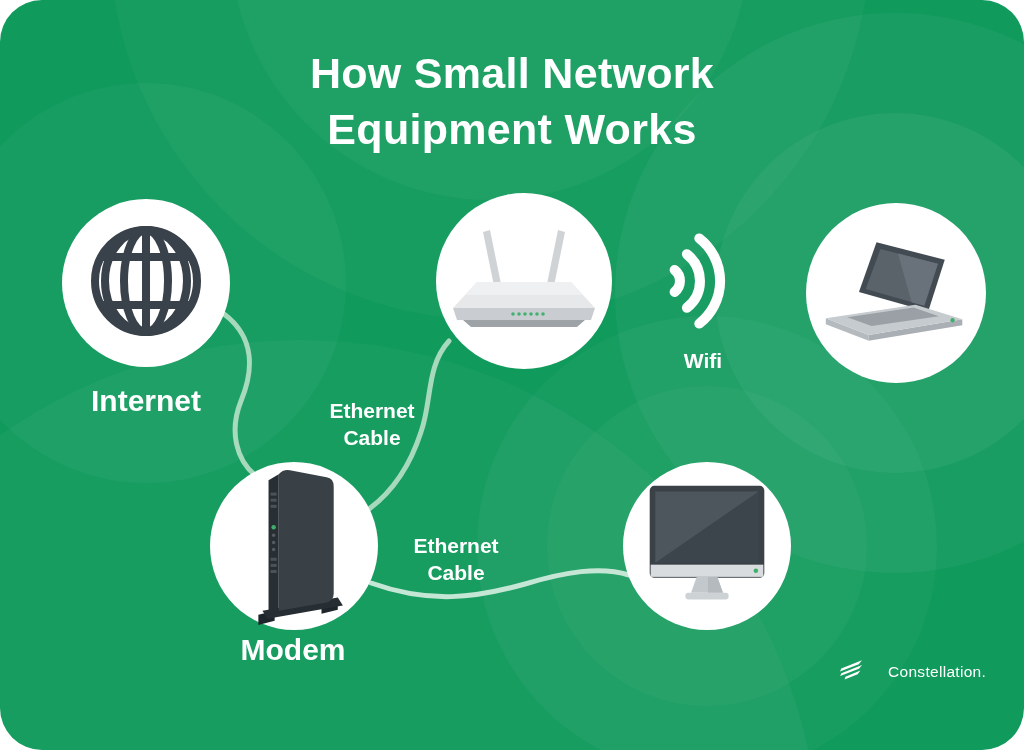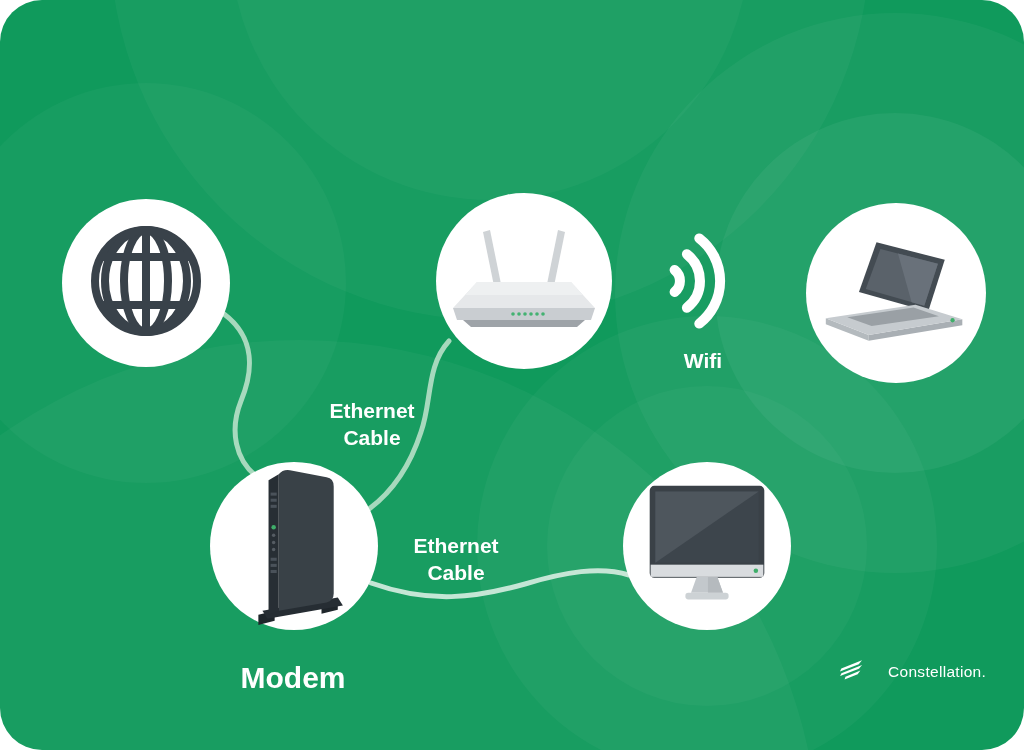--- a/index.html
+++ b/index.html
@@ -50,33 +50,36 @@
   <div class="deco" style="left:-220px; top:340px; width:1040px; height:1040px; background:rgba(255,255,255,0.035);"></div>
   <div class="deco" style="left:477px; top:316px; width:460px; height:460px; background:rgba(255,255,255,0.035);"></div>
   <div class="deco" style="left:547px; top:386px; width:320px; height:320px; background:rgba(255,255,255,0.03);"></div>
 
   <svg class="cables" width="1024" height="750" viewBox="0 0 1024 750">
     <path d="M 224,314 C 256,338 253,372 241,401 C 229,431 236,460 256,476" fill="none" stroke="#b7e0c8" stroke-width="5" stroke-linecap="round" opacity="0.9"></path>
     <path d="M 449,341 C 426,366 432,402 421,432 C 410,466 392,492 369,509" fill="none" stroke="#b7e0c8" stroke-width="5" stroke-linecap="round" opacity="0.9"></path>
     <path d="M 371,583 C 430,604 475,598 525,584 C 565,572 600,566 629,575" fill="none" stroke="#cdeadb" stroke-width="5" stroke-linecap="round" opacity="0.95"></path>
   </svg>
 
+  <div class="title">How Small Network
+Equipment Works</div>
 
   <div class="node-circle" style="left:62px; top:199px; width:168px; height:168px;">
     <span>
       <svg width="120" height="120" viewBox="0 0 120 120" fill="none" stroke="#39424a" stroke-width="8">
         <circle cx="60" cy="60" r="51"></circle>
         <ellipse cx="60" cy="60" rx="22" ry="51"></ellipse>
         <ellipse cx="60" cy="60" rx="41" ry="51"></ellipse>
         <line x1="60" y1="9" x2="60" y2="111"></line>
         <line x1="15" y1="36" x2="105" y2="36"></line>
         <line x1="15" y1="84" x2="105" y2="84"></line>
       </svg>
     </span>
   </div>
+  <div class="device-label" style="left:146px; top:383px;">Internet</div>
 
   <div class="node-circle" style="left:436px; top:193px; width:176px; height:176px;">
     <span>
       <svg width="150" height="106" viewBox="0 0 150 106">
         <polygon points="34,6 41,4 52,58 45,60" fill="#cfd3d6"></polygon>
         <polygon points="116,6 109,4 98,58 105,60" fill="#cfd3d6"></polygon>
         <polygon points="28,56 122,56 146,82 4,82" fill="#e6e8ea"></polygon>
         <polygon points="28,56 122,56 134,69 16,69" fill="#eef0f1"></polygon>
         <polygon points="4,82 146,82 142,94 8,94" fill="#c9cdd1"></polygon>
         <polygon points="14,94 136,94 128,101 22,101" fill="#9ea3a8"></polygon>
@@ -134,21 +137,21 @@
         </g>
         <circle cx="35" cy="66" r="2.2" fill="#3fae6a"></circle>
         <g fill="#555c63">
           <circle cx="35" cy="74" r="1.7"></circle>
             <circle cx="35" cy="81" r="1.7"></circle>
             <circle cx="35" cy="88" r="1.7"></circle>
         </g>
       </svg>
     </span>
   </div>
-  <div class="device-label" style="left:293px; top:660px;text-align:center;">Modem</div>
+  <div class="device-label" style="left:293px; top:632px;text-align:center;">Modem</div>
 
   <div class="node-circle" style="left:623px; top:462px; width:168px; height:168px;">
     <span>
       <svg width="142" height="124" viewBox="0 0 150 132">
         <rect x="14" y="4" width="122" height="98" rx="5" fill="#3a4147"></rect>
         <rect x="20" y="10" width="110" height="76" fill="#3d454c"></rect>
         <polygon points="20,86 20,10 130,10" fill="#4e565d"></polygon>
         <rect x="15" y="88" width="120" height="13" fill="#d9dcdf"></rect>
         <circle cx="127" cy="94.5" r="2.4" fill="#3fae6a"></circle>
         <polygon points="64,101 86,101 92,118 58,118" fill="#c3c8cc"></polygon>

